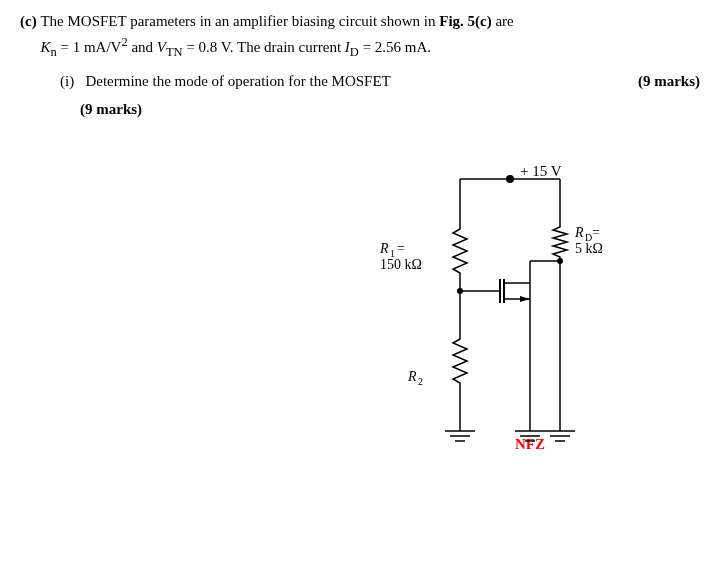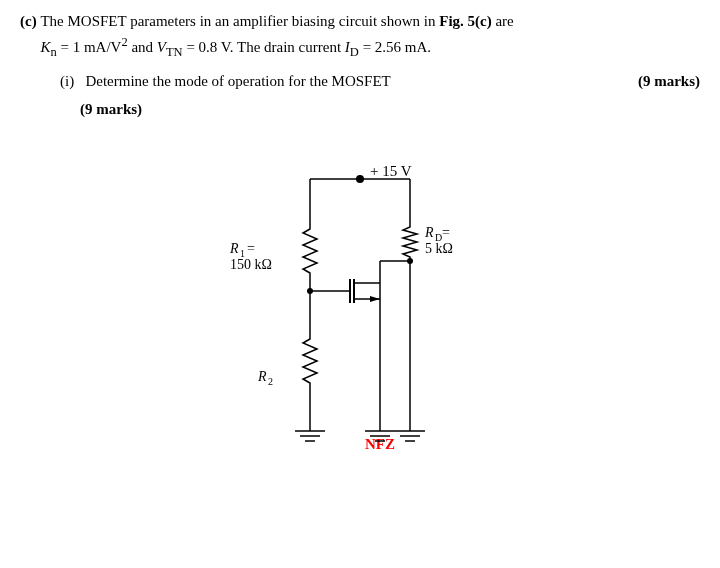--- a/index.html
+++ b/index.html
@@ -38,21 +38,21 @@
 
     .marks {
       font-weight: bold;
       white-space: nowrap;
       margin-left: 20px;
     }
 
     
     .circuit-container {
       display: flex;
-      justify-content: center;
+      justify-content: flex-end;
       margin-top: 20px;
     }
 
     .circuit-svg {
       overflow: visible;
     }
   </style>
 </head>
 <body>
 

